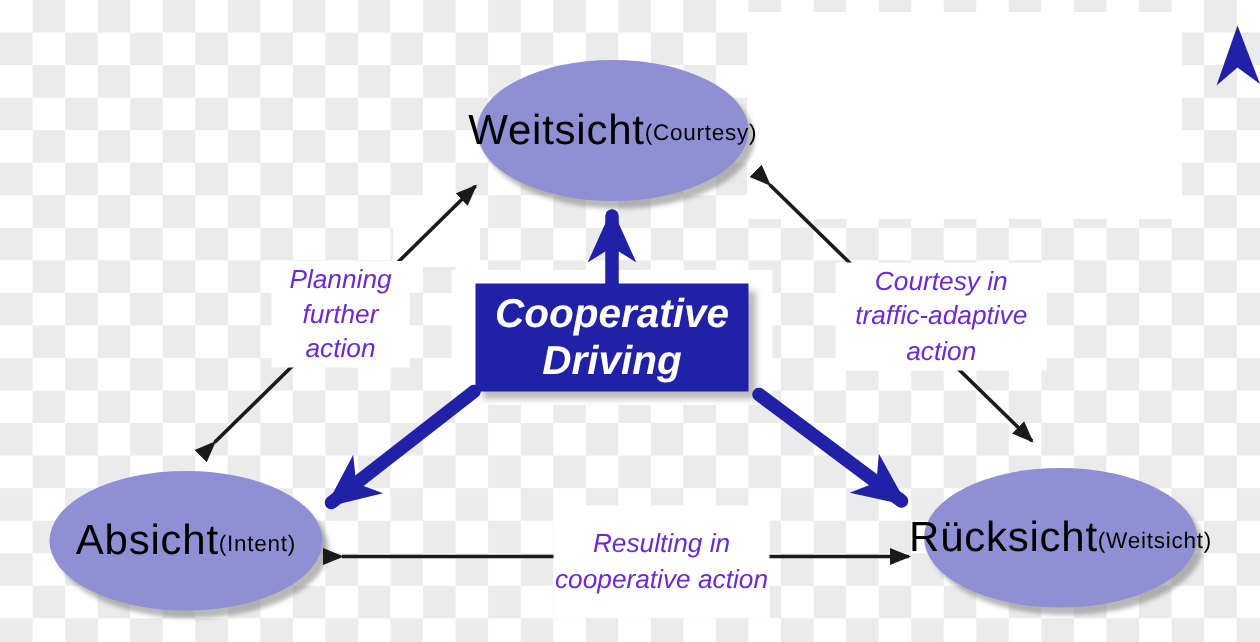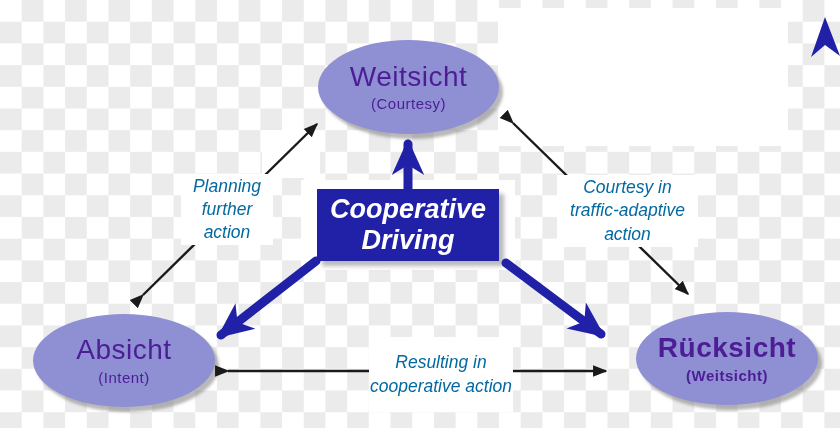--- a/index.html
+++ b/index.html
@@ -10,43 +10,43 @@
     background-image:conic-gradient(#ebebeb 0 90deg,#ffffff 0 180deg,#ebebeb 0 270deg,#ffffff 0);
     background-size:43.4px 43.4px;
   }
   .white-patch{position:absolute;background:#ffffff;}
   .patch-top-right{left:498px;top:8px;width:290px;height:138px;}
   .patch-arrow-gap{left:262px;top:130px;width:58px;height:48px;}
   .node{
     position:absolute;border-radius:50%;
     background:#8f8fd4;
     box-shadow:4px 5px 3px rgba(125,125,125,0.55);
-    display:flex;flex-direction:column;align-items:center;justify-content:center;
-    color:#4c1d95;text-align:center;z-index:3;
+    display:flex;flex-direction:row;align-items:center;justify-content:center;
+    color:#000000;text-align:center;z-index:3;
   }
   .node-main{font-size:28px;line-height:1.1;letter-spacing:0.5px;}
   .node-sub{font-size:15px;margin-top:3px;letter-spacing:0.5px;}
   .node-weitsicht{left:318px;top:40px;width:181px;height:94px;}
   .node-absicht{left:33px;top:314px;width:182px;height:93px;}
-  .node-ruecksicht{left:636px;top:312px;width:182px;height:93px;font-weight:bold;}
+  .node-ruecksicht{left:616px;top:312px;width:182px;height:93px;}
   .center-wrap{
     position:absolute;left:301px;top:180px;width:214px;height:90px;
     background:#ffffff;display:flex;align-items:center;justify-content:center;z-index:2;
   }
   .center-box{
     width:182px;height:72px;background:#2121a8;
     box-shadow:5px 5px 4px rgba(120,120,120,0.5);
     display:flex;align-items:center;justify-content:center;
     color:#ffffff;font-weight:bold;font-size:27px;line-height:1.15;text-align:center;font-style:italic;
   }
   .arrows{position:absolute;left:0;top:0;z-index:4;}
   .edge-label{
     position:absolute;background:#ffffff;z-index:5;
     display:flex;align-items:center;justify-content:center;
-    font-style:italic;font-size:17.5px;line-height:1.32;color:#0369a1;text-align:center;
+    font-style:italic;font-size:17.5px;line-height:1.32;color:#6d28d9;text-align:center;
   }
   .label-planning{left:181px;top:174px;width:92px;height:71px;}
   .label-traffic{left:557px;top:175px;width:141px;height:72px;}
   .label-cooperative{left:352px;top:337px;width:144px;height:75px;margin-left:17px;}
 </style>
 </head>
 <body>
 
 <div class="canvas">
 

